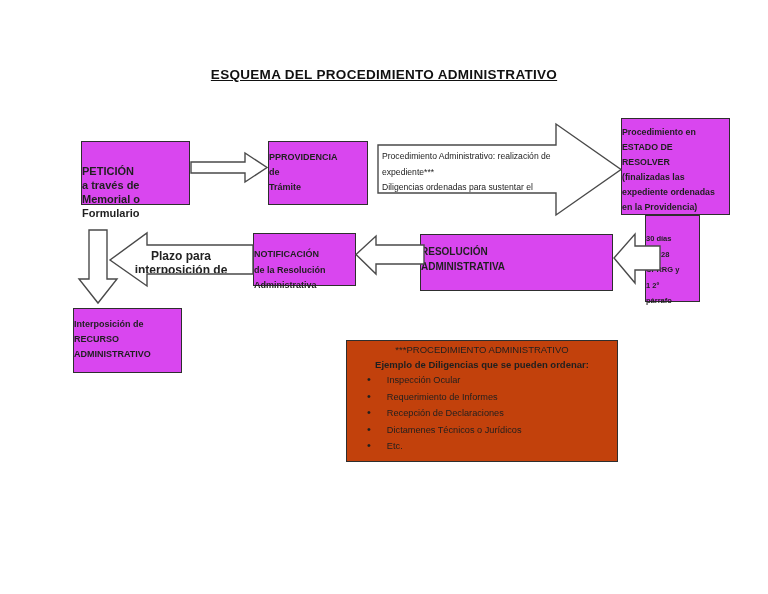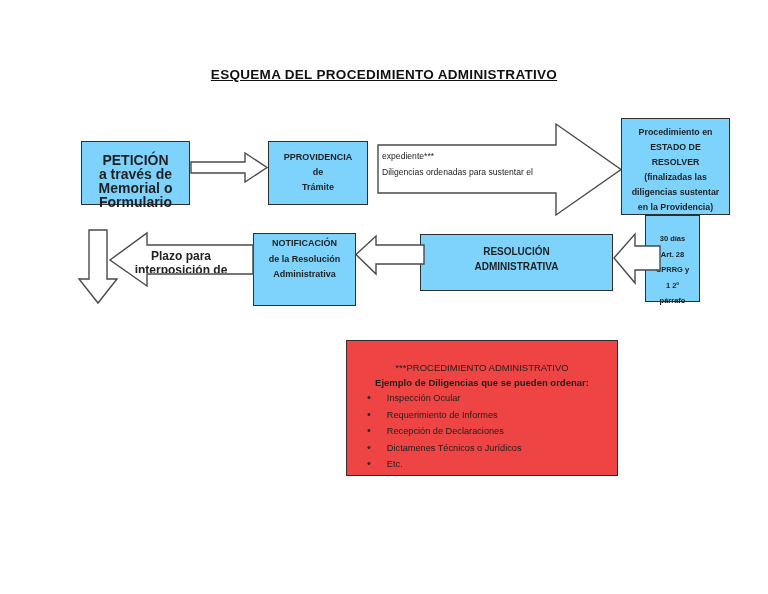--- a/index.html
+++ b/index.html
@@ -5,39 +5,39 @@
   html,body{margin:0;padding:0;background:#ffffff;}
   .canvas{
     position:relative;width:768px;height:594px;background:#ffffff;
     font-family:"Liberation Sans", sans-serif;color:#1f1f1f;overflow:hidden;margin-top:12px;
   }
   .title{
     position:absolute;left:0;right:0;top:55px;text-align:center;
     font-size:13.5px;font-weight:bold;text-decoration:underline;letter-spacing:.3px;color:#111;
   }
   .box{
-    position:absolute;background:#7dd3fc;border:1.6px solid #2e2e2e;
-    box-sizing:border-box;text-align:center;z-index:1;
+    position:absolute;background:#d946ef;border:1.6px solid #2e2e2e;
+    box-sizing:border-box;z-index:1;
   }
   .bl{width:100%;}
-  .b-peticion{left:81px;top:129px;width:109px;height:64px;padding-top:11px;font-size:14px;font-weight:bold;line-height:14px;}
+  .b-peticion{left:81px;top:129px;width:109px;height:64px;padding-top:22px;font-size:11px;font-weight:bold;line-height:14px;}
   .b-providencia{left:268px;top:129px;width:100px;height:64px;padding-top:8px;font-size:9px;font-weight:bold;line-height:15px;}
   .b-estado{left:621px;top:106px;width:109px;height:97px;padding-top:6px;font-size:8.8px;font-weight:bold;line-height:15px;}
   .b-dias{left:645px;top:203px;width:55px;height:87px;padding-top:15px;font-size:7.5px;font-weight:bold;line-height:15.5px;}
   .b-resolucion{left:420px;top:222px;width:193px;height:57px;padding-top:9px;font-size:10px;font-weight:bold;line-height:15px;}
-  .b-notificacion{left:253px;top:221px;width:103px;height:73px;padding-top:2px;font-size:9px;font-weight:bold;line-height:15.5px;}
+  .b-notificacion{left:253px;top:221px;width:103px;height:53px;padding-top:13px;font-size:9px;font-weight:bold;line-height:15.5px;}
   .b-interposicion{left:73px;top:296px;width:109px;height:65px;padding-top:8px;font-size:9px;font-weight:bold;line-height:15px;}
   .arrows{position:absolute;left:0;top:0;z-index:2;}
   .arrows polygon{fill:#ffffff;stroke:#4a4a4a;stroke-width:1.4;stroke-linejoin:miter;}
   .arrow-text{position:absolute;z-index:3;overflow:hidden;color:#222;}
   .t-big{left:382px;top:137px;width:200px;height:43px;font-size:8.6px;line-height:15.5px;font-weight:400;text-align:left;}
   .t-plazo{left:112px;top:238px;width:138px;height:23px;font-size:12px;line-height:13.5px;font-weight:bold;text-align:center;}
   .note{
-    position:absolute;left:346px;top:328px;width:272px;height:136px;
-    background:#ef4444;border:1.6px solid #2e2e2e;box-sizing:border-box;z-index:1;padding-top:20px;
+    position:absolute;left:346px;top:328px;width:272px;height:122px;
+    background:#c2410c;border:1.6px solid #2e2e2e;box-sizing:border-box;z-index:1;padding-top:2px;
   }
   .note-title{text-align:center;font-size:9.5px;line-height:14px;font-weight:400;}
   .note-sub{text-align:center;font-size:9.5px;line-height:15px;font-weight:bold;}
   .note-item{font-size:9.2px;line-height:16.5px;padding-left:20px;display:flex;align-items:center;}
   .note-item::before{content:"\2022";font-size:11px;margin-right:16px;position:relative;top:-1px;}
 </style>
 </head>
 <body>
 
 <div class="canvas">
@@ -55,21 +55,21 @@
     <div class="bl">PPROVIDENCIA</div>
     <div class="bl">de</div>
     <div class="bl">Trámite</div>
   </div>
 
   <div class="box b-estado">
     <div class="bl">Procedimiento en</div>
     <div class="bl">ESTADO DE</div>
     <div class="bl">RESOLVER</div>
     <div class="bl">(finalizadas las</div>
-    <div class="bl">diligencias sustentar</div>
+    <div class="bl">expediente ordenadas</div>
     <div class="bl">en la Providencia)</div>
   </div>
 
   <div class="box b-dias">
     <div class="bl">30 días</div>
     <div class="bl">Art. 28</div>
     <div class="bl">CPRRG y</div>
     <div class="bl">1 2º</div>
     <div class="bl">párrafo</div>
   </div>
@@ -78,20 +78,25 @@
     <div class="bl">RESOLUCIÓN</div>
     <div class="bl">ADMINISTRATIVA</div>
   </div>
 
   <div class="box b-notificacion">
     <div class="bl">NOTIFICACIÓN</div>
     <div class="bl">de la Resolución</div>
     <div class="bl">Administrativa</div>
   </div>
 
+  <div class="box b-interposicion">
+    <div class="bl">Interposición de</div>
+    <div class="bl">RECURSO</div>
+    <div class="bl">ADMINISTRATIVO</div>
+  </div>
 
   <div class="note">
     <div class="note-title">***PROCEDIMIENTO ADMINISTRATIVO</div>
     <div class="note-sub">Ejemplo de Diligencias que se pueden ordenar:</div>
     <div class="note-item">
         <span>Inspección Ocular</span>
       </div>
     <div class="note-item">
         <span>Requerimiento de Informes</span>
       </div>
@@ -109,20 +114,21 @@
   <svg class="arrows" width="768" height="594" viewBox="0 0 768 594">
     <polygon points="191,150 245,150 245,141 267,155.5 245,170 245,161 191,161"></polygon>
     <polygon points="378,133 556,133 556,112 621,157.5 556,203 556,181 378,181"></polygon>
     <polygon points="660,234 635,234 635,222 614,246 635,271 635,258 660,258"></polygon>
     <polygon points="424,233 376,233 376,224 356,242.5 376,262 376,252 424,252"></polygon>
     <polygon points="253,233 147,233 147,221 110,248 147,274 147,262 253,262"></polygon>
     <polygon points="89,218 107,218 107,267 117,267 98,291 79,267 89,267"></polygon>
   </svg>
 
   <div class="arrow-text t-big">
+    <div>Procedimiento Administrativo: realización de</div>
     <div>expediente***</div>
     <div>Diligencias ordenadas  para sustentar el</div>
   </div>
 
   <div class="arrow-text t-plazo">
     <div>Plazo para interposición de</div>
   </div>
 
 </div>
 

